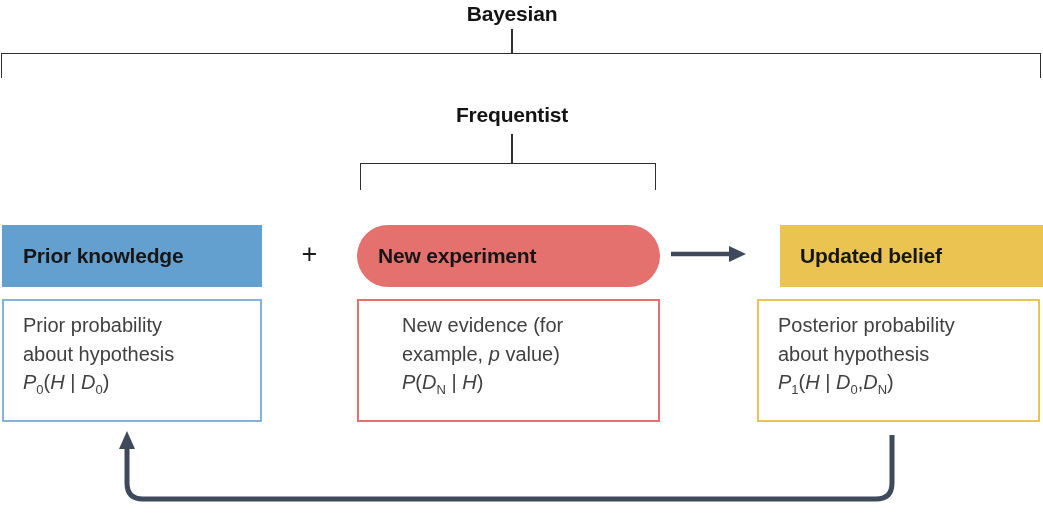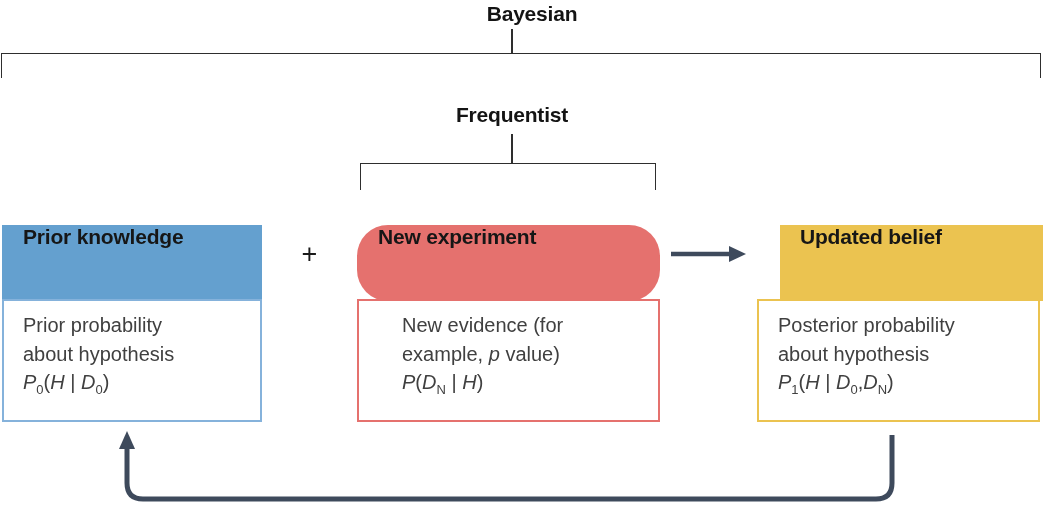--- a/index.html
+++ b/index.html
@@ -33,22 +33,23 @@
   .bracket {
     position: absolute;
     border-top: 1.5px solid #2e2e2e;
     border-left: 1.5px solid #2e2e2e;
     border-right: 1.5px solid #2e2e2e;
   }
 
   .hbox {
     position: absolute;
     top: 225px;
-    height: 76px;
+    height: 62px;
     display: flex;
+    align-items: center;
     padding-left: 21px;
     font-weight: 700;
     font-size: 21px;
     color: #161616;
     letter-spacing: -0.2px;
     white-space: nowrap;
   }
   .hbox.blue   { left: 2px;   width: 260px; background: #64A0CF; }
   .hbox.red    { left: 357px; width: 303px; background: #E5716E; border-radius: 31px; }
   .hbox.yellow { left: 780px; width: 283px; background: #EBC350; padding-left: 20px; }
@@ -98,21 +99,21 @@
     width: 1043px;
     height: 515px;
     pointer-events: none;
   }
 </style>
 </head>
 <body>
 
 <div class="canvas">
 
-  <div class="title" style="left:532px; top:2px;">Bayesian</div>
+  <div class="title" style="left:512px; top:2px;">Bayesian</div>
   <div class="stem" style="left:511px; top:29px; height:24px;"></div>
   <div class="bracket" style="left:1px; top:53px; width:1040px; height:25px;"></div>
 
   <div class="title" style="left:512px; top:103px;text-align:center;">Frequentist</div>
   <div class="stem" style="left:511px; top:134px; height:29px;"></div>
   <div class="bracket" style="left:360px; top:163px; width:296px; height:27px;"></div>
 
   <div class="hbox blue">
     <span>Prior knowledge</span>
   </div>

